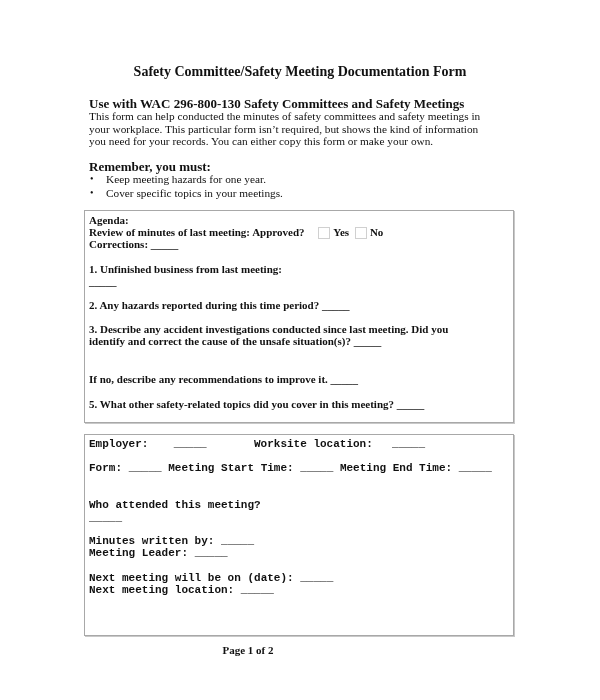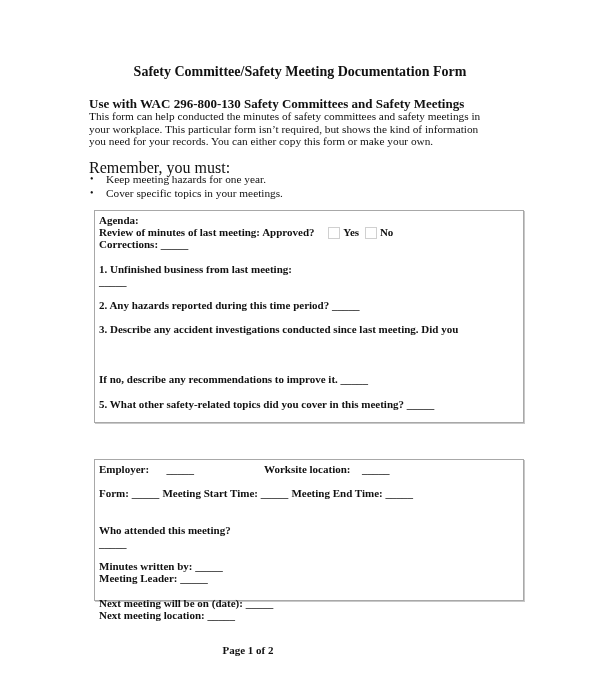--- a/index.html
+++ b/index.html
@@ -15,36 +15,35 @@
     .subhead {
       position: absolute; left: 89px; top: 96px;
       font-weight: bold; font-size: 13px;
     }
     .intro {
       position: absolute; left: 89px; top: 110px; width: 420px;
       font-size: 11.3px; line-height: 12.5px;
     }
     .remember-label {
       position: absolute; left: 89px; top: 159px;
-      font-weight: normal; font-size: 16px;
+      font-weight: bold; font-size: 13px;
     }
     .bullets {
       position: absolute; left: 89px; top: 172px; margin: 0; padding: 0;
       list-style: none; font-size: 11.3px;
     }
     .bullets li { height: 14px; line-height: 14px; position: relative; padding-left: 17px; }
     .bullets li .dot { position: absolute; left: 1px; top: 0; font-size: 10px; }
     .box {
       position: absolute; left: 84px; width: 430px;
       border: 1px solid #a8a8a8; box-shadow: 1px 1px 0 #c8c8c8;
       box-sizing: border-box;
-      margin-left: 10px;
     }
     .box1 { top: 210px; height: 213px; }
-    .box2 { top: 459px; height: 142px; }
+    .box2 { top: 434px; height: 202px; font-family: Liberation Mono, monospace; }
     .ln {
       position: absolute; left: 4px; font-weight: bold; font-size: 11px;
       white-space: nowrap; line-height: 12px;
     }
     .chk {
       display: inline-block; width: 12px; height: 12px;
       border: 1px solid #d0d0d0; vertical-align: -3px; margin: 0 3px 0 3px;
       box-sizing: border-box; background: #fff;
     }
     .blank { display: inline-block; min-width: 28px; }
@@ -87,20 +86,24 @@
     <span>Corrections:</span>
     <span class="blank">_____</span>
   </div>
   <div class="ln" style="top:52px">1.   Unfinished business from last meeting:</div>
   <div class="ln" style="top:64px">_____</div>
   <div class="ln" style="top:88px">
     <span>2.  Any hazards reported during this time period?</span>
     <span class="blank">_____</span>
   </div>
   <div class="ln" style="top:112px">3.  Describe any accident investigations conducted since last meeting.  Did you</div>
+  <div class="ln" style="top:124px">
+    <span>identify and correct the cause of the unsafe situation(s)?</span>
+    <span class="blank">_____</span>
+  </div>
   <div class="ln" style="top:162px">
     <span>If no, describe any recommendations to improve it.</span>
     <span class="blank">_____</span>
   </div>
   <div class="ln" style="top:187px">
     <span>5.  What other safety-related topics did you cover in this meeting?</span>
     <span class="blank">_____</span>
   </div>
 </div>
 

